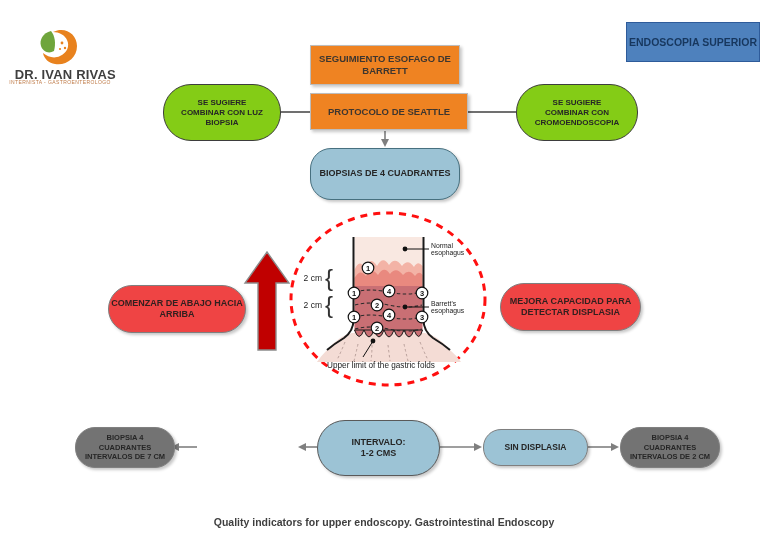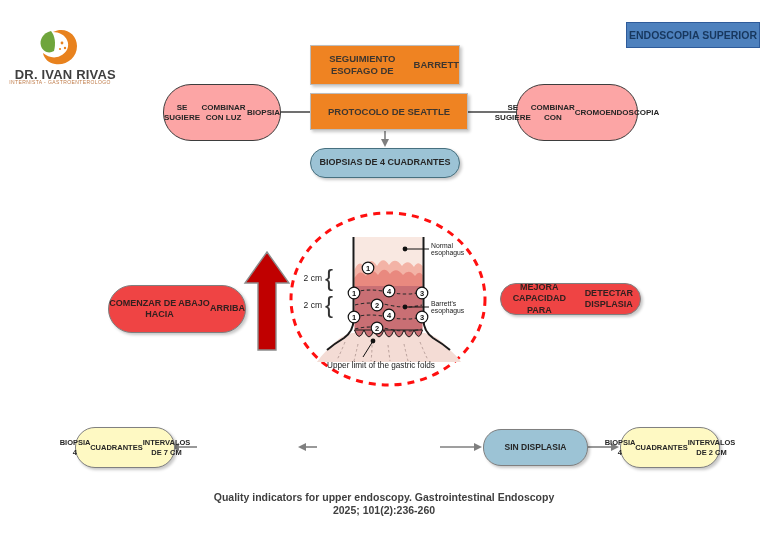--- a/index.html
+++ b/index.html
@@ -1,27 +1,27 @@
 <!DOCTYPE html>
 <html><head>
 <meta charset="utf-8">
 <style>
   html,body{margin:0;padding:0;background:#fff;}
   #canvas{position:relative;width:768px;height:543px;background:#ffffff;overflow:hidden;
           font-family:"Liberation Sans",sans-serif;}
   .abs{position:absolute;box-sizing:border-box;}
-  .shape{position:absolute;box-sizing:border-box;display:flex;
+  .shape{position:absolute;box-sizing:border-box;display:flex;flex-direction:column;
          align-items:center;justify-content:center;text-align:center;font-weight:bold;
          color:#262626;line-height:1.25;}
   .shadow{box-shadow:2px 2px 3px rgba(0,0,0,.22);}
   .orange-box{background:#EF8322;border:1px solid #BDBDBD;font-size:9.5px;color:#3E362F;}
-  .oval{background:#fca5a5;border:1.6px solid #3d3d3d;border-radius:28px;font-size:8px;}
+  .oval{background:#84cc16;border:1.6px solid #3d3d3d;border-radius:28px;font-size:8px;}
   .blue-capsule{background:#9CC3D5;border:1.2px solid #47707F;}
   .pink-capsule{background:#ef4444;border:1.2px solid #7F7F7F;border-radius:24px;font-size:9px;color:#33201f;}
-  .yellow-capsule{background:#fef9c3;border:1.2px solid #808080;border-radius:20px;font-size:7.5px;}
+  .yellow-capsule{background:#737373;border:1.2px solid #808080;border-radius:20px;font-size:7.5px;}
   #diagram-svg{position:absolute;left:0;top:0;z-index:1;}
   .boxes{position:absolute;left:0;top:0;width:100%;height:100%;z-index:2;pointer-events:none;}
   .boxes .shape{pointer-events:auto;}
   svg text{font-family:"Liberation Sans",sans-serif;}
   .btn{background:#4E81BD;border:1px solid #2E5B9A;color:#17375E;font-weight:bold;
        font-size:10.5px;display:flex;align-items:center;justify-content:center;cursor:pointer;}
   .doctor-name{font-weight:bold;color:#3F3F3F;font-size:13px;text-align:right;letter-spacing:.2px;}
   .doctor-sub{color:#BF7B48;font-size:5px;text-align:center;letter-spacing:.4px;}
   .footer-cite{position:absolute;left:0;right:0;text-align:center;font-weight:bold;
                color:#3F3F3F;font-size:10.5px;line-height:13px;}
@@ -138,60 +138,63 @@
         <path d="M15,5 C7,7 3,14 5,20 C7,26 13,28 18,25 C20,17 19,10 15,5 Z" fill="#6FA53C"></path>
         <path d="M17,6 C29,0 41,8 41,20 C41,32 30,40 19,38 C13,37 8,33 7,27 C12,31 18,33 24,30 C31,27 34,20 31,14 C29,9 23,6 17,6 Z" fill="#E8821E"></path>
         <circle cx="26" cy="17" r="1.4" fill="#E8821E"></circle>
         <circle cx="29" cy="22" r="1.2" fill="#E8821E"></circle>
         <circle cx="24" cy="23" r="1.1" fill="#E8821E"></circle>
       </svg>
     </div>
     <div class="abs doctor-name" style="left:4px;top:67px;width:112px;">DR. IVAN RIVAS</div>
     <div class="abs doctor-sub" style="left:4px;top:79px;width:112px;">INTERNISTA - GASTROENTEROLOGO</div>
 
-    <div class="abs btn" style="left:626px;top:22px;width:134px;height:26px;">ENDOSCOPIA SUPERIOR</div>
+    <div class="abs btn" style="left:626px;top:22px;width:134px;height:40px;">ENDOSCOPIA SUPERIOR</div>
 
     <div class="shape orange-box shadow" style="left:310px;top:45px;width:150px;height:40px;">
       <div>SEGUIMIENTO ESOFAGO DE</div>
       <div>BARRETT</div>
     </div>
     <div class="shape orange-box shadow" style="left:310px;top:93px;width:158px;height:37px;">PROTOCOLO DE SEATTLE</div>
 
     <div class="shape oval" style="left:163px;top:84px;width:118px;height:57px;">
       <div>SE SUGIERE</div>
       <div>COMBINAR CON LUZ</div>
       <div>BIOPSIA</div>
     </div>
     <div class="shape oval" style="left:516px;top:84px;width:122px;height:57px;">
       <div>SE SUGIERE</div>
       <div>COMBINAR CON</div>
       <div>CROMOENDOSCOPIA</div>
     </div>
 
-    <div class="shape blue-capsule shadow" style="left:310px;top:148px;width:150px;height:30px;border-radius:21px;font-size:9px;">BIOPSIAS DE 4 CUADRANTES</div>
+    <div class="shape blue-capsule shadow" style="left:310px;top:148px;width:150px;height:52px;border-radius:21px;font-size:9px;">BIOPSIAS DE 4 CUADRANTES</div>
 
     <div class="shape pink-capsule shadow" style="left:108px;top:285px;width:138px;height:48px;">
       <div>COMENZAR DE ABAJO HACIA</div>
       <div>ARRIBA</div>
     </div>
-    <div class="shape pink-capsule shadow" style="left:500px;top:283px;width:141px;height:32px;">
+    <div class="shape pink-capsule shadow" style="left:500px;top:283px;width:141px;height:48px;">
       <div>MEJORA CAPACIDAD PARA</div>
       <div>DETECTAR DISPLASIA</div>
     </div>
 
     <div class="shape yellow-capsule shadow" style="left:75px;top:427px;width:100px;height:41px;">
       <div>BIOPSIA 4</div>
       <div>CUADRANTES</div>
       <div>INTERVALOS DE 7 CM</div>
+    </div>
+    <div class="shape blue-capsule shadow" style="left:317px;top:420px;width:123px;height:56px;border-radius:28px;font-size:9px;border-color:#595959;">
+      <div>INTERVALO:</div>
+      <div>1-2 CMS</div>
     </div>
     <div class="shape blue-capsule shadow" style="left:483px;top:429px;width:105px;height:37px;border-radius:18px;font-size:8.5px;border-color:#7F7F7F;">SIN DISPLASIA</div>
     <div class="shape yellow-capsule shadow" style="left:620px;top:427px;width:100px;height:41px;">
       <div>BIOPSIA 4</div>
       <div>CUADRANTES</div>
       <div>INTERVALOS DE 2 CM</div>
     </div>
 
-    <div class="footer-cite" style="top:491px;">
+    <div class="footer-cite" style="top:516px;">
       <div>Quality indicators for upper endoscopy.  Gastrointestinal Endoscopy</div>
-      <div>2025; 101(2):236-260</div>
     </div>
   </div>
 </div>
 
 </body></html>

